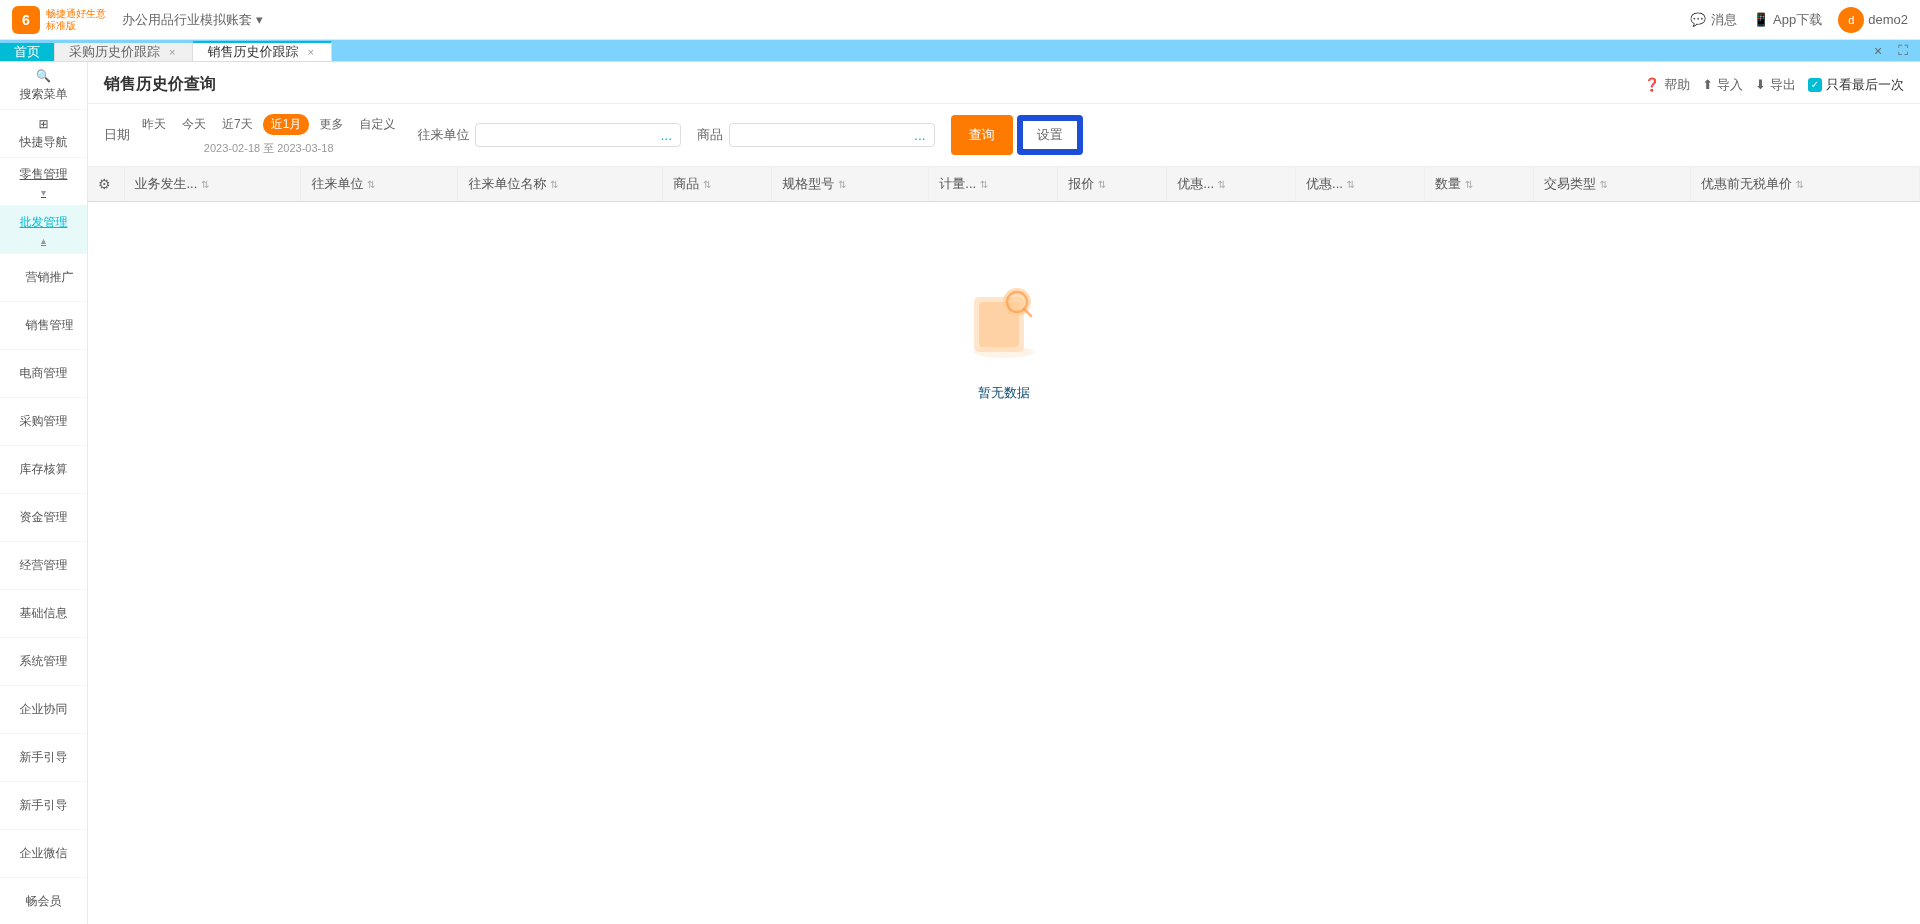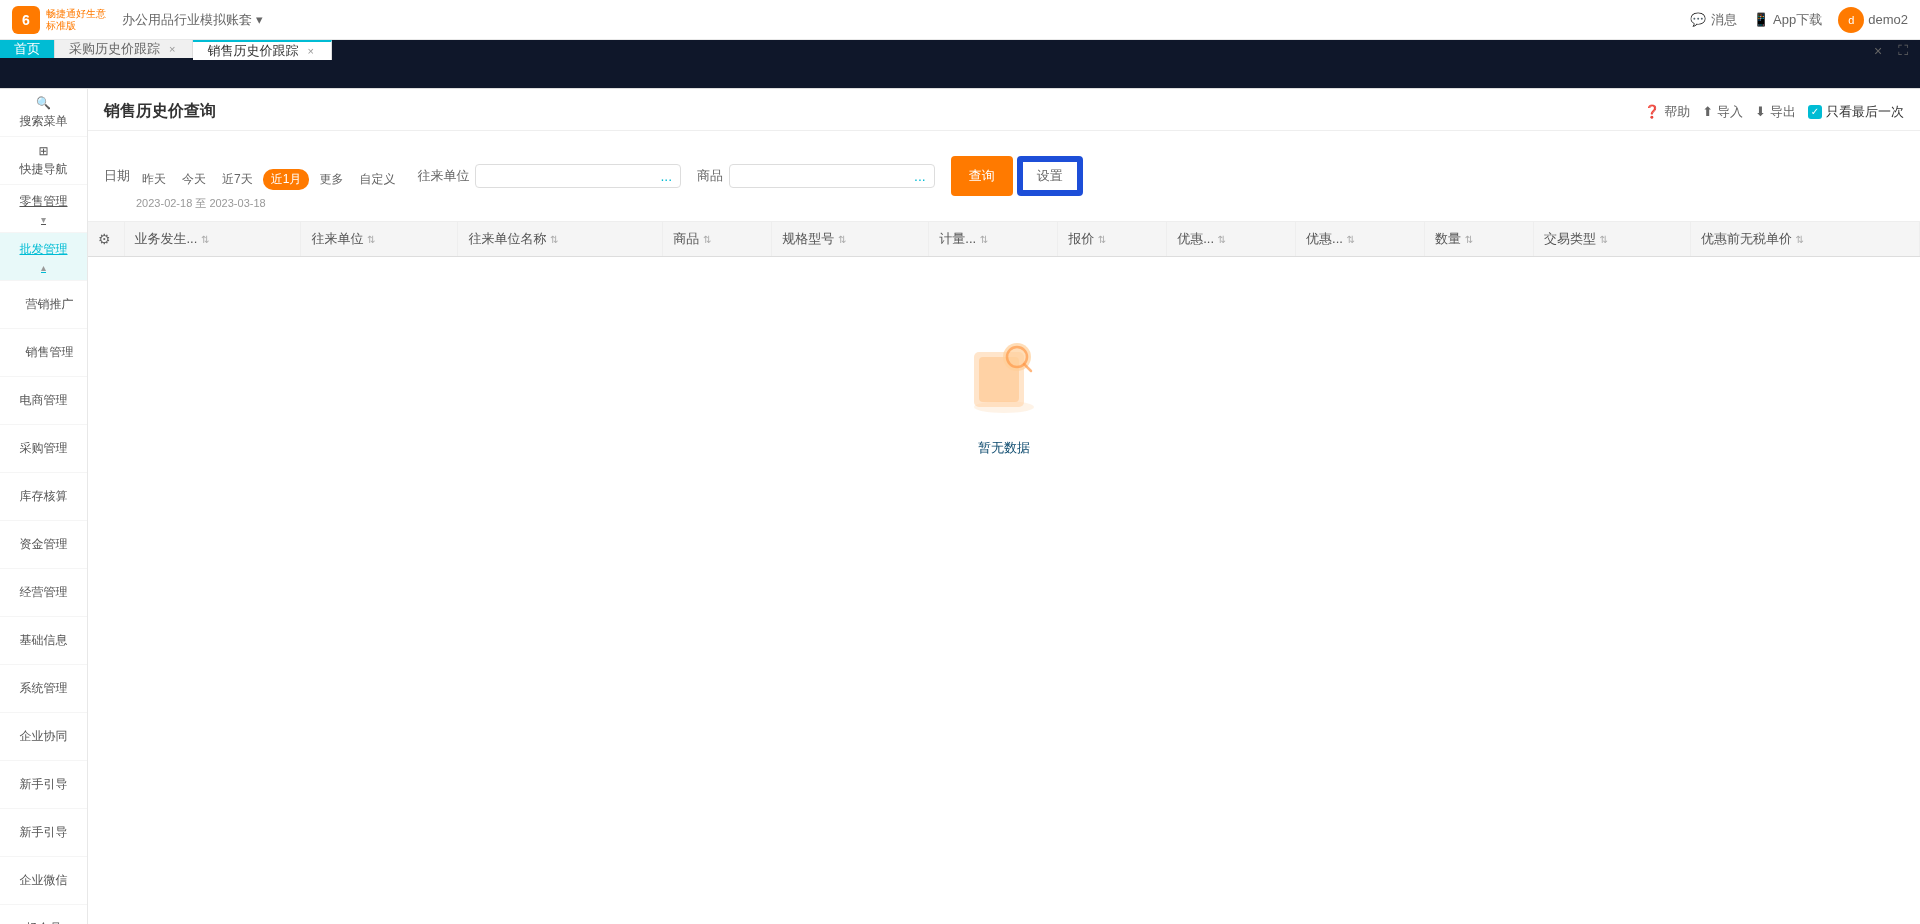--- a/index.html
+++ b/index.html
@@ -20,24 +20,24 @@
     .logo-area { display: flex; align-items: center; gap: 6px; }
     .logo-icon { width: 28px; height: 28px; background: #ff7a00; border-radius: 6px; display: flex; align-items: center; justify-content: center; color: white; font-size: 14px; font-weight: bold; }
     .logo-text { font-size: 10px; color: #ff7a00; line-height: 1.2; }
     .app-selector { display: flex; align-items: center; gap: 4px; color: #666; font-size: 13px; cursor: pointer; padding: 0 8px; }
     .topbar-right { display: flex; align-items: center; gap: 16px; color: #666; font-size: 13px; }
     .topbar-right-item { display: flex; align-items: center; gap: 4px; cursor: pointer; }
     .avatar { width: 26px; height: 26px; border-radius: 50%; background: #ff7a00; display: flex; align-items: center; justify-content: center; color: white; font-size: 11px; }
 
     
     .tabbar {
-      height: 49px;
-      background: #0f172a;
-      display: flex;
-      align-items: flex-start;
+      height: 22px;
+      background: #7dd3fc;
+      display: flex;
+      align-items: flex-end;
       flex-shrink: 0;
       border-bottom: 1px solid #ddd;
     }
     .tab {
       display: flex;
       align-items: center;
       padding: 0 14px;
       font-size: 13px;
       cursor: pointer;
       gap: 6px;
@@ -117,21 +117,21 @@
       padding: 10px 16px;
       display: flex;
       align-items: center;
       gap: 16px;
       border-bottom: 1px solid #eee;
       flex-shrink: 0;
       flex-wrap: wrap;
     }
     .filter-group { display: flex; align-items: center; gap: 6px; }
     .filter-label { color: #666; font-size: 13px; }
-    .date-filter { display: flex; gap: 4px; flex-direction: column; margin-top: 28px; }
+    .date-filter { display: flex; align-items: center; gap: 4px; flex-direction: column; }
     .date-btns { display: flex; align-items: center; gap: 4px; }
     .date-btn { padding: 2px 6px; border-radius: 3px; font-size: 12px; cursor: pointer; color: #666; border: none; background: transparent; }
     .date-btn.active { background: #ff7a00; color: #fff; border-radius: 10px; padding: 2px 8px; }
     .date-range { font-size: 11px; color: #999; margin-top: 2px; }
     .filter-input-wrap { display: flex; align-items: center; border: 1px solid #ddd; border-radius: 4px; padding: 3px 8px; min-width: 200px; background: #fff; }
     .filter-input { border: none; outline: none; font-size: 13px; color: #333; flex: 1; background: transparent; }
     .filter-dots { color: #00bcd4; cursor: pointer; font-size: 14px; }
     .query-btn { background: #ff7a00; color: white; border: none; padding: 6px 18px; border-radius: 4px; cursor: pointer; font-size: 13px; }
     .setting-btn { background: #fff; color: #666; border: 6px solid #1d4ed8; padding: 5px 14px; border-radius: 4px; cursor: pointer; font-size: 13px; }
 

